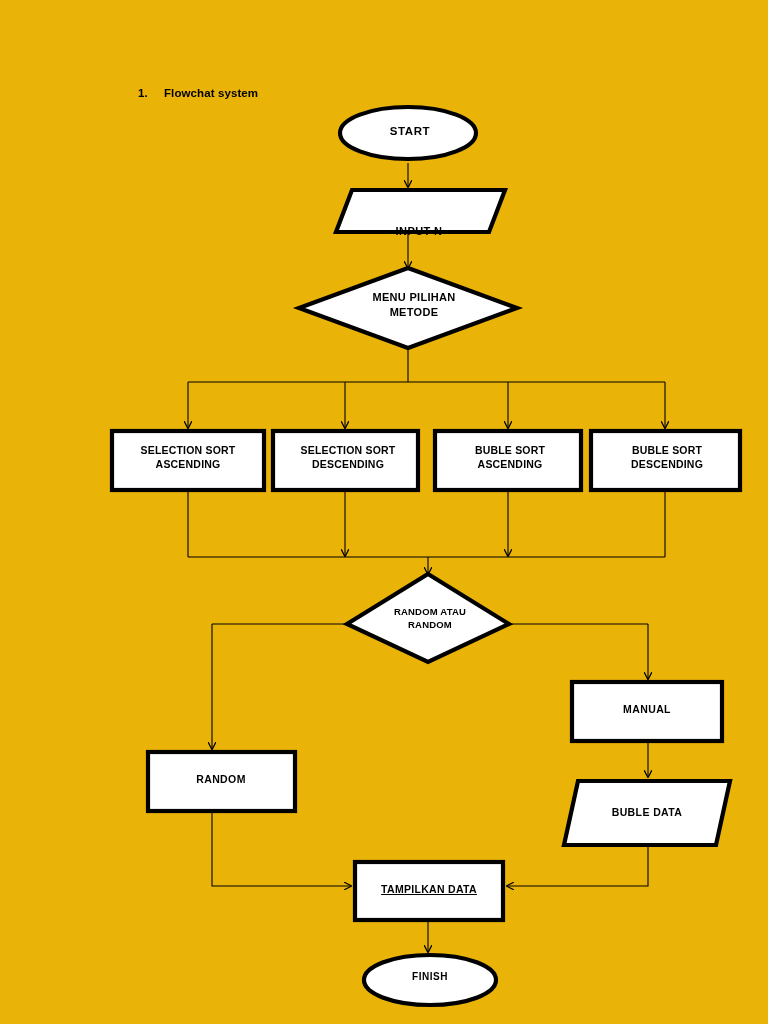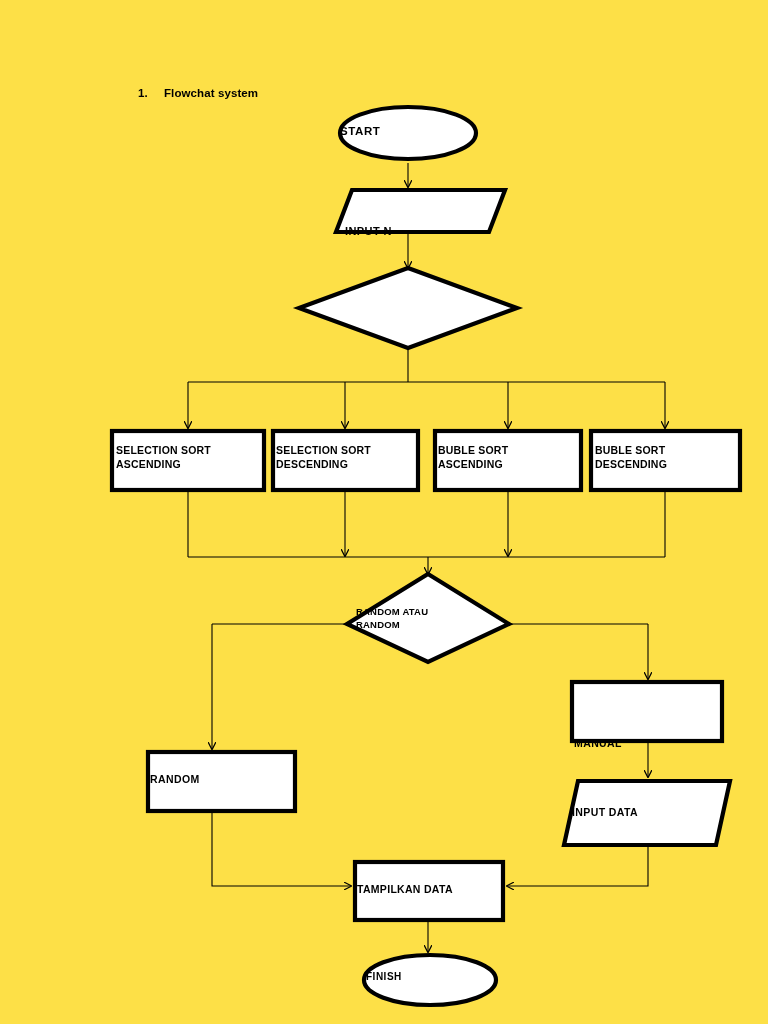--- a/index.html
+++ b/index.html
@@ -11,21 +11,21 @@
     width: 768px;
     height: 1024px;
     position: relative;
     font-family: "Liberation Sans", sans-serif;
     overflow: hidden;
   }
   #page {
     position: relative;
     width: 768px;
     height: 1024px;
-    background: #fde047;
+    background: #eab308;
   }
   #flow-svg {
     position: absolute;
     left: 0;
     top: 0;
     width: 768px;
     height: 1024px;
   }
   .doc-title {
     position: absolute;
@@ -36,39 +36,40 @@
     color: #000000;
     letter-spacing: 0.1px;
     white-space: nowrap;
   }
   .doc-title .num {
     display: inline-block;
     width: 26px;
   }
   .node-label {
     position: absolute;
+    text-align: center;
     color: #000000;
     font-weight: bold;
     line-height: 1.35;
     white-space: pre-line;
     pointer-events: none;
     font-family: "Liberation Sans", sans-serif;
   }
   .lbl-start    { left: 340px; top: 124px; width: 140px; font-size: 11.5px; letter-spacing: 0.6px; }
   .lbl-inputn   { left: 345px; top: 203px; width: 148px; font-size: 11px;   letter-spacing: 0.4px; margin-top: 21px; }
   .lbl-menu     { left: 340px; top: 290px; width: 148px; font-size: 11px;   letter-spacing: 0.3px; }
   .lbl-b1       { left: 116px; top: 443px; width: 144px; font-size: 10.5px; letter-spacing: 0.2px; }
   .lbl-b2       { left: 276px; top: 443px; width: 144px; font-size: 10.5px; letter-spacing: 0.2px; }
   .lbl-b3       { left: 438px; top: 443px; width: 144px; font-size: 10.5px; letter-spacing: 0.2px; }
   .lbl-b4       { left: 595px; top: 443px; width: 144px; font-size: 10.5px; letter-spacing: 0.2px; }
   .lbl-mr       { left: 356px; top: 606px; width: 148px; font-size: 9.5px;  letter-spacing: 0.2px; }
   .lbl-random   { left: 150px; top: 772px; width: 142px; font-size: 10.5px; letter-spacing: 0.4px; }
-  .lbl-manual   { left: 574px; top: 702px; width: 146px; font-size: 10.5px; letter-spacing: 0.4px; margin-top: 34px; }
+  .lbl-manual   { left: 574px; top: 702px; width: 146px; font-size: 10.5px; letter-spacing: 0.4px; }
   .lbl-inputd   { left: 572px; top: 805px; width: 150px; font-size: 10.5px; letter-spacing: 0.4px; }
-  .lbl-tampil   { left: 357px; top: 882px; width: 144px; font-size: 10.5px; letter-spacing: 0.3px; }
+  .lbl-tampil   { left: 357px; top: 882px; width: 144px; font-size: 10.5px; letter-spacing: 0.3px; text-decoration: underline; }
   .lbl-finish   { left: 366px; top: 970px; width: 128px; font-size: 10px; letter-spacing: 0.5px; }
 </style>
 </head>
 <body>
 
 <div id="page">
 
   <div class="doc-title">
     <span class="num">1.</span><span>Flowchat system</span>
   </div>
@@ -127,29 +128,31 @@
 
     <polygon points="578,781 730,781 716,845 564,845" fill="#ffffff" stroke="#000000" stroke-width="4.2" stroke-linejoin="miter"></polygon>
 
     <rect x="355" y="862" width="148" height="58" fill="#ffffff" stroke="#000000" stroke-width="4.2"></rect>
 
     <ellipse cx="430" cy="980" rx="66" ry="25" fill="#ffffff" stroke="#000000" stroke-width="4.2"></ellipse>
   </svg>
 
   <div class="node-label lbl-start">START</div>
   <div class="node-label lbl-inputn">INPUT N</div>
+  <div class="node-label lbl-menu">MENU PILIHAN
+METODE</div>
   <div class="node-label lbl-b1">SELECTION SORT
 ASCENDING</div>
   <div class="node-label lbl-b2">SELECTION SORT
 DESCENDING</div>
   <div class="node-label lbl-b3">BUBLE SORT
 ASCENDING</div>
   <div class="node-label lbl-b4">BUBLE SORT
 DESCENDING</div>
   <div class="node-label lbl-mr">RANDOM ATAU
 RANDOM</div>
   <div class="node-label lbl-random">RANDOM</div>
   <div class="node-label lbl-manual">MANUAL</div>
-  <div class="node-label lbl-inputd">INPUT DATA</div>
+  <div class="node-label lbl-inputd">BUBLE DATA</div>
   <div class="node-label lbl-tampil">TAMPILKAN DATA</div>
   <div class="node-label lbl-finish">FINISH</div>
 
 </div>
 
 </body></html>

